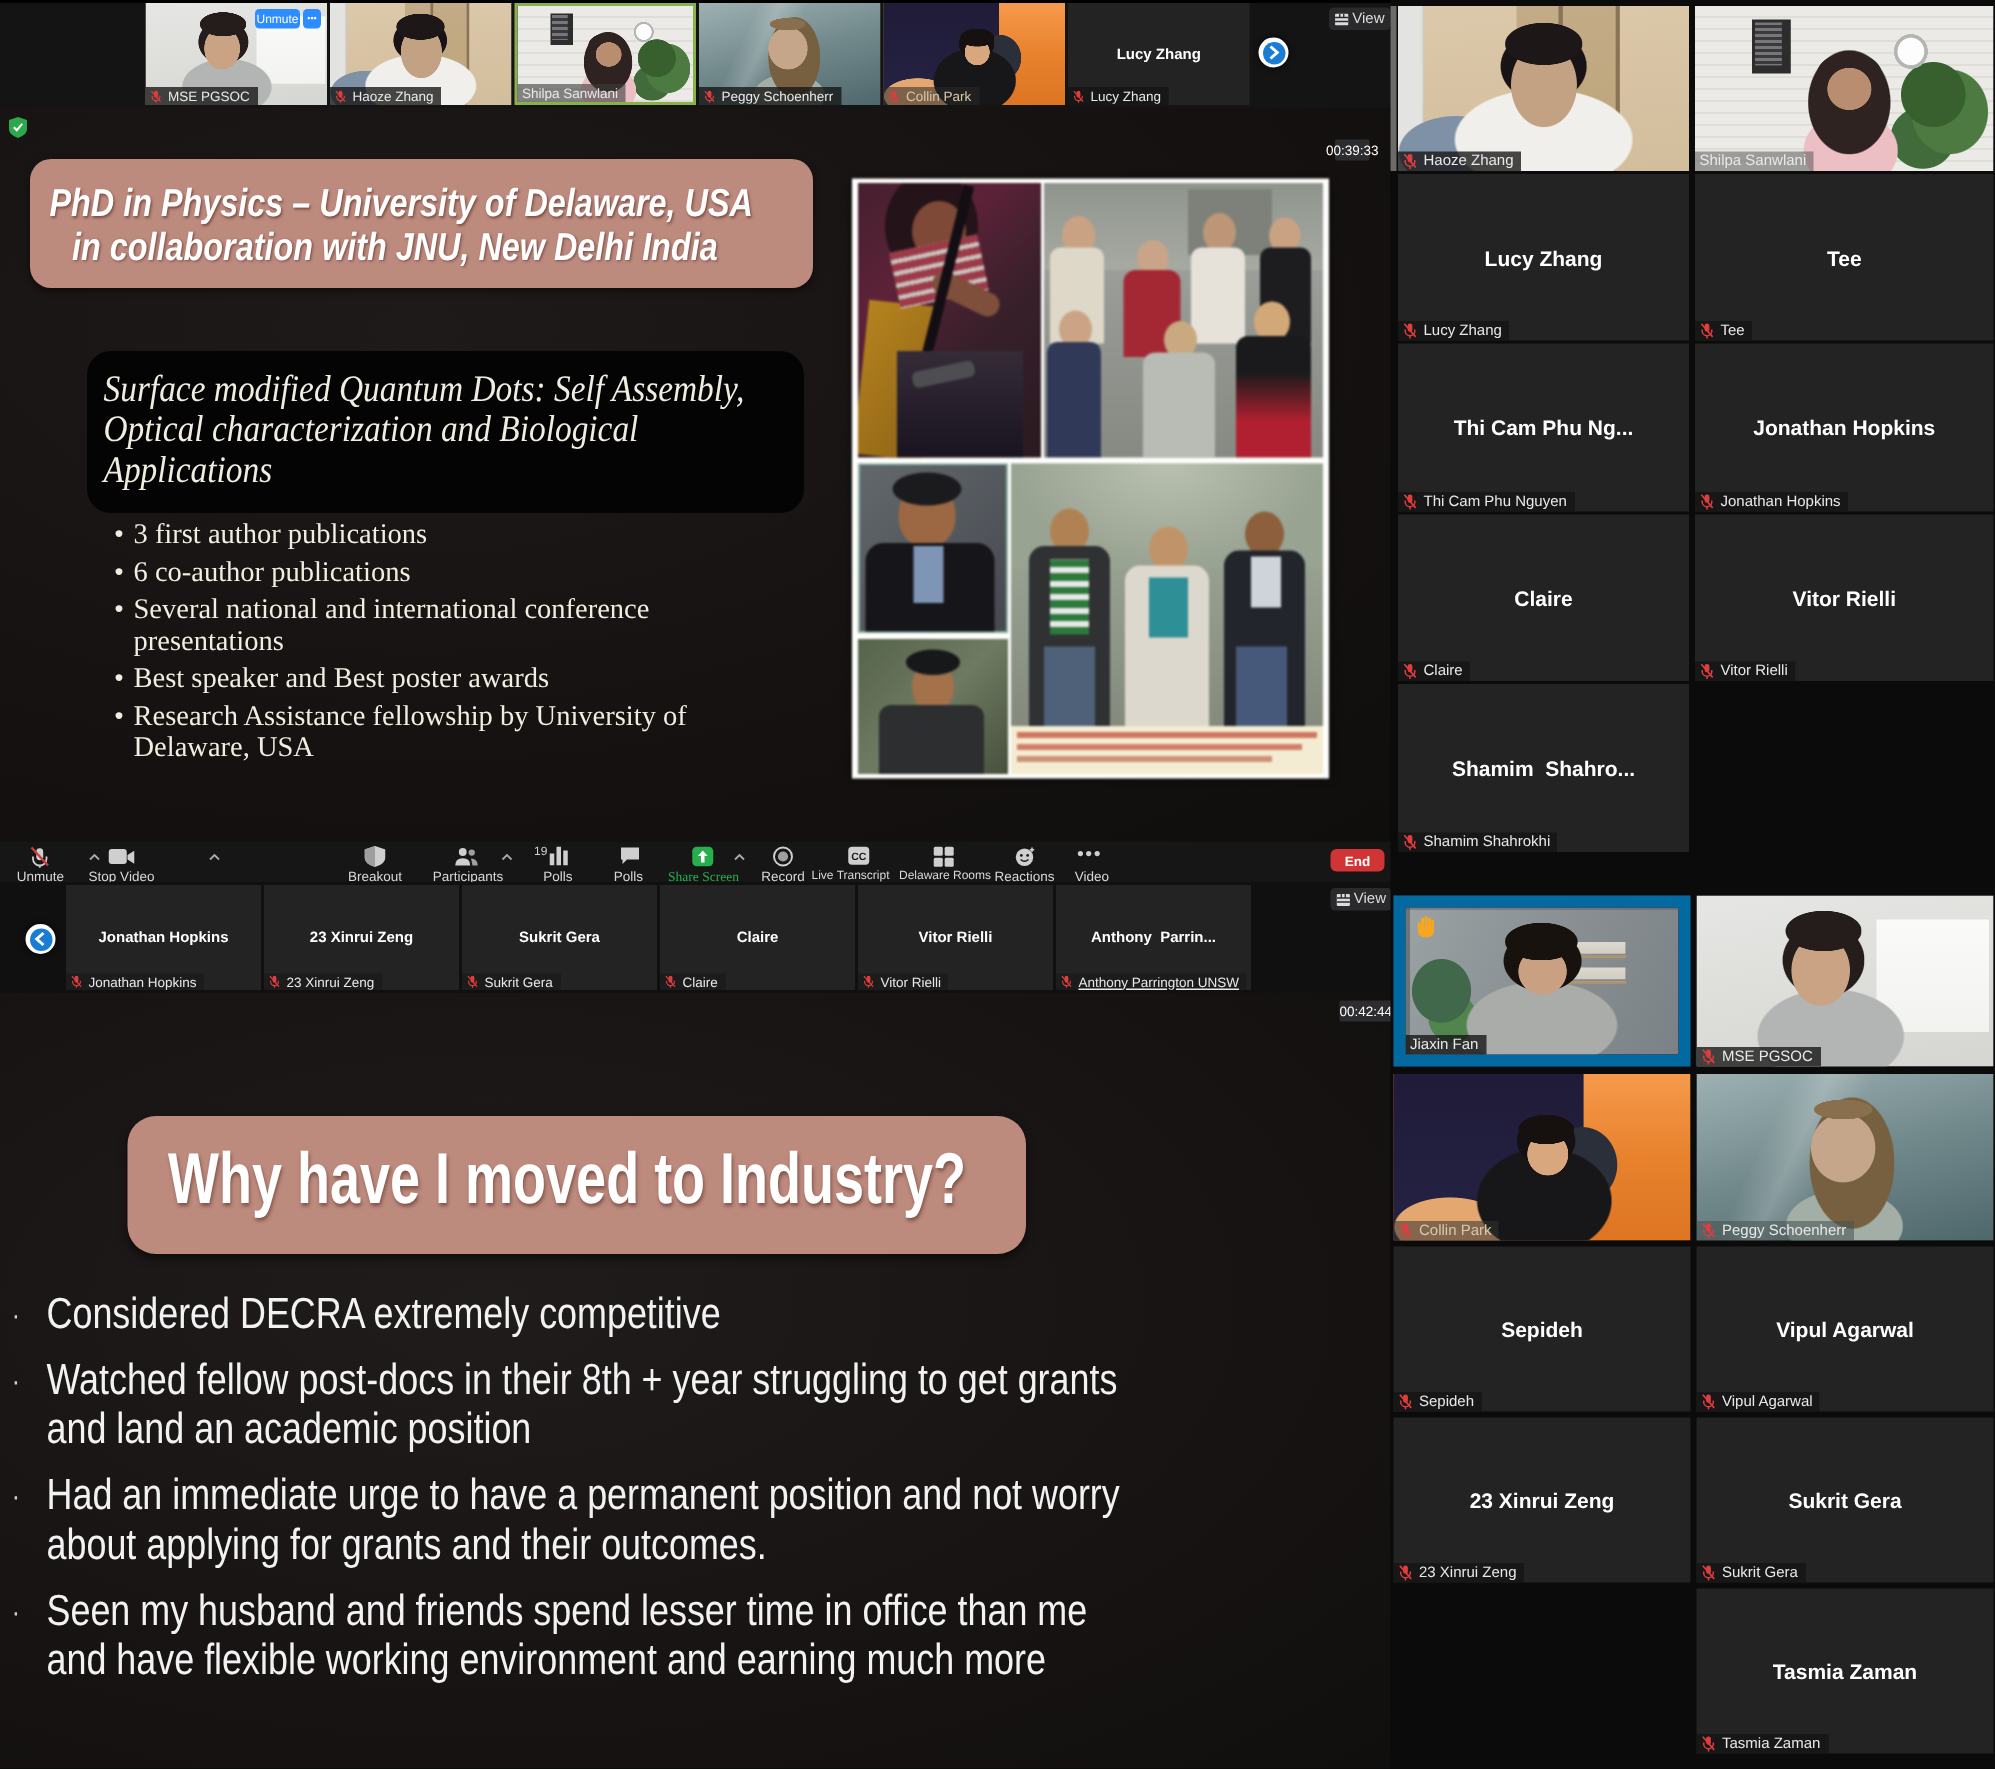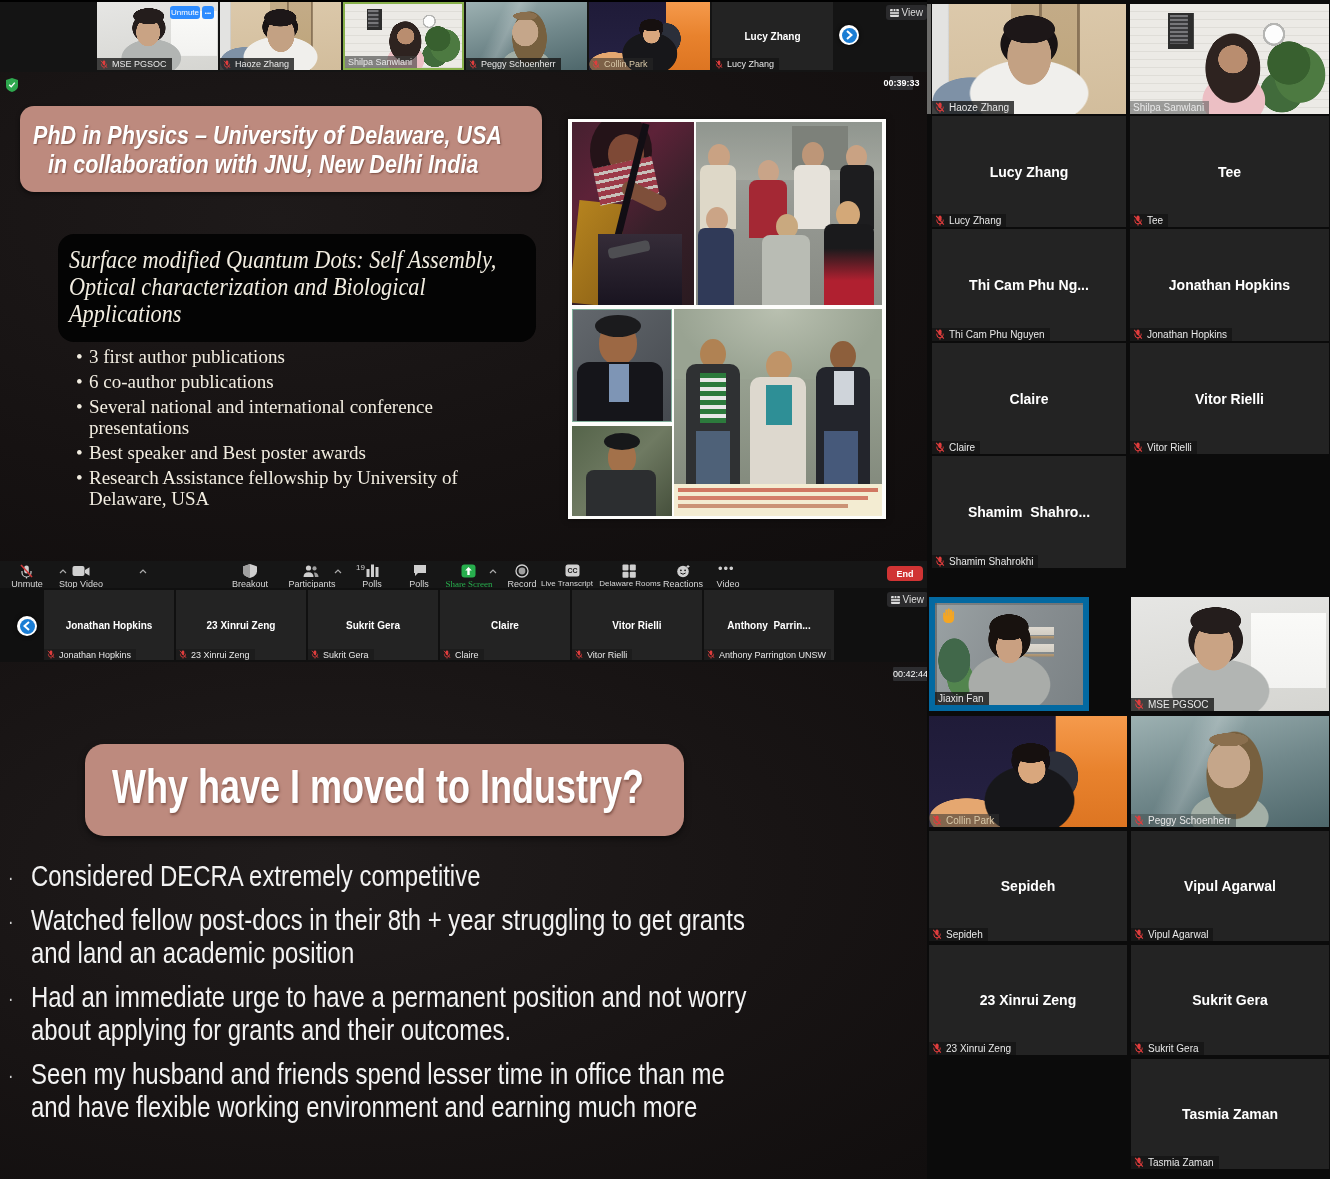--- a/index.html
+++ b/index.html
@@ -176,21 +176,21 @@
   </div>
 
   <div class="abs" id="slide1" style="left:0;top:72px;width:927px;height:489px;
        background:radial-gradient(ellipse at 30% 30%, #1e1a1a 0%, #161212 55%, #100d0d 100%);">
 
     <svg class="abs" style="left:6px;top:6px;" width="12" height="14" viewBox="0 0 12 14">
       <path d="M6 0 L12 2 V8 Q12 12 6 14 Q0 12 0 8 V2 Z" fill="#2ea84e"></path>
       <path d="M3.2 6.8 L5.2 8.8 L8.8 4.6" stroke="#fff" stroke-width="1.4" fill="none"></path>
     </svg>
 
-    <div class="tchip" style="left:890px;top:4px;width:23px;height:14px;font-weight:bold;">00:39:33</div>
+    <div class="tchip" style="left:890px;top:21px;width:23px;height:14px;">00:39:33</div>
 
     <div class="abs" style="left:20px;top:34px;width:522px;height:86px;border-radius:14px;
          background:#bd8a7e;box-shadow:0 2px 4px rgba(0,0,0,.5);"></div>
     <div class="abs" style="left:33px;top:49px;color:#fff;font-style:italic;font-size:26px;line-height:29px;
          font-weight:bold;text-shadow:1px 1px 2px rgba(80,40,30,.6);white-space:nowrap;
          transform:scaleX(.83);transform-origin:0 0;">PhD in Physics – University of Delaware, USA</div>
     <div class="abs" style="left:48px;top:78px;color:#fff;font-style:italic;font-size:26px;line-height:29px;
          font-weight:bold;text-shadow:1px 1px 2px rgba(80,40,30,.6);white-space:nowrap;
          transform:scaleX(.83);transform-origin:0 0;">in collaboration with JNU, New Delhi India</div>
 
@@ -444,21 +444,21 @@
         <svg class="micico" width="8" height="9" viewBox="0 0 10 11">
             <rect x="3.4" y="0.6" width="3.2" height="5.6" rx="1.6" fill="#e03d3d"></rect>
             <path d="M1.8 4.6 v1 a3.2 3.2 0 0 0 6.4 0 v-1" stroke="#e03d3d" stroke-width="1" fill="none"></path>
             <line x1="5" y1="9" x2="5" y2="10.6" stroke="#e03d3d" stroke-width="1"></line>
             <line x1="1.2" y1="0.8" x2="8.8" y2="9.6" stroke="#e03d3d" stroke-width="1.1"></line>
           </svg>
         Vitor Rielli</div>
     </div>
     <div class="ntile" style="left:704px;top:2px;width:130px;height:70px;">
       <div class="nname" style="font-size:10px;">Anthony&nbsp; Parrin...</div>
-      <div class="plabel" style="height:11px;font-size:9px;background:rgba(28,28,28,.9);">
+      <div class="plabel" style="height:11px;font-size:9px;background:rgba(28,28,28,.9);text-decoration:underline;">
         <svg class="micico" width="8" height="9" viewBox="0 0 10 11">
             <rect x="3.4" y="0.6" width="3.2" height="5.6" rx="1.6" fill="#e03d3d"></rect>
             <path d="M1.8 4.6 v1 a3.2 3.2 0 0 0 6.4 0 v-1" stroke="#e03d3d" stroke-width="1" fill="none"></path>
             <line x1="5" y1="9" x2="5" y2="10.6" stroke="#e03d3d" stroke-width="1"></line>
             <line x1="1.2" y1="0.8" x2="8.8" y2="9.6" stroke="#e03d3d" stroke-width="1.1"></line>
           </svg>
         Anthony Parrington UNSW</div>
     </div>
 
     <div class="abs" style="left:17px;top:28px;width:20px;height:20px;border-radius:50%;background:#fff;box-shadow:0 0 4px rgba(0,0,0,.8);"></div>
@@ -595,21 +595,21 @@
             <rect x="3.4" y="0.6" width="3.2" height="5.6" rx="1.6" fill="#e03d3d"></rect>
             <path d="M1.8 4.6 v1 a3.2 3.2 0 0 0 6.4 0 v-1" stroke="#e03d3d" stroke-width="1" fill="none"></path>
             <line x1="5" y1="9" x2="5" y2="10.6" stroke="#e03d3d" stroke-width="1"></line>
             <line x1="1.2" y1="0.8" x2="8.8" y2="9.6" stroke="#e03d3d" stroke-width="1.1"></line>
           </svg>
         Shamim Shahrokhi</div>
     </div>
   </div>
 
   <div class="abs" id="rpb" style="left:927px;top:590px;width:403px;height:589px;background:#0b0b0b;">
-    <div class="vtile" style="left:2px;top:7px;width:160px;height:114px;border:6px solid #0369a1;padding-left:22px;">
+    <div class="vtile" style="left:2px;top:7px;width:198px;height:114px;border:8px solid #0369a1;padding-left:22px;">
       <div class="abs jiaxin" style="left:0;top:0;width:100%;height:100%;"></div>
       <svg class="abs" style="left:7px;top:5px;" width="13" height="15" viewBox="0 0 13 15">
           <g fill="#f5a623">
             <rect x="1.2" y="4.6" width="2" height="5" rx="1"></rect>
             <rect x="3.4" y="1.6" width="2.1" height="7" rx="1"></rect>
             <rect x="5.7" y="0.6" width="2.1" height="8" rx="1"></rect>
             <rect x="8" y="1.6" width="2.1" height="7" rx="1"></rect>
             <rect x="10.2" y="3.2" width="1.9" height="5" rx="0.9"></rect>
             <path d="M1.2 7.5 h10.9 v3 a4.5 4.5 0 0 1 -4.5 4.5 h-1.9 a4.5 4.5 0 0 1 -4.5 -4.5 z"></path>
           </g>

